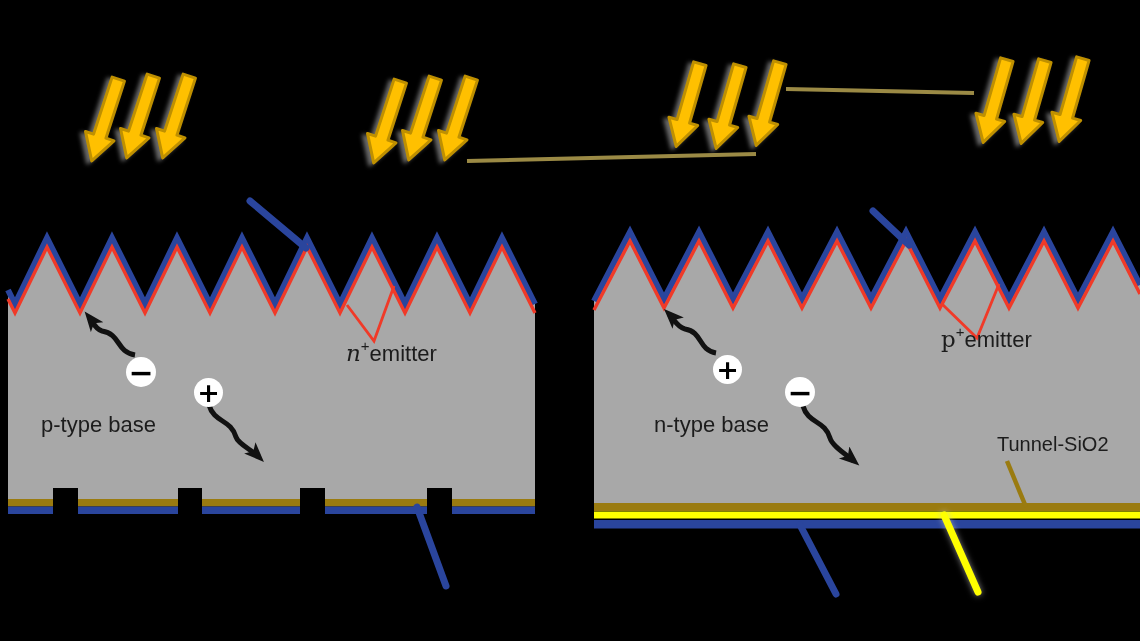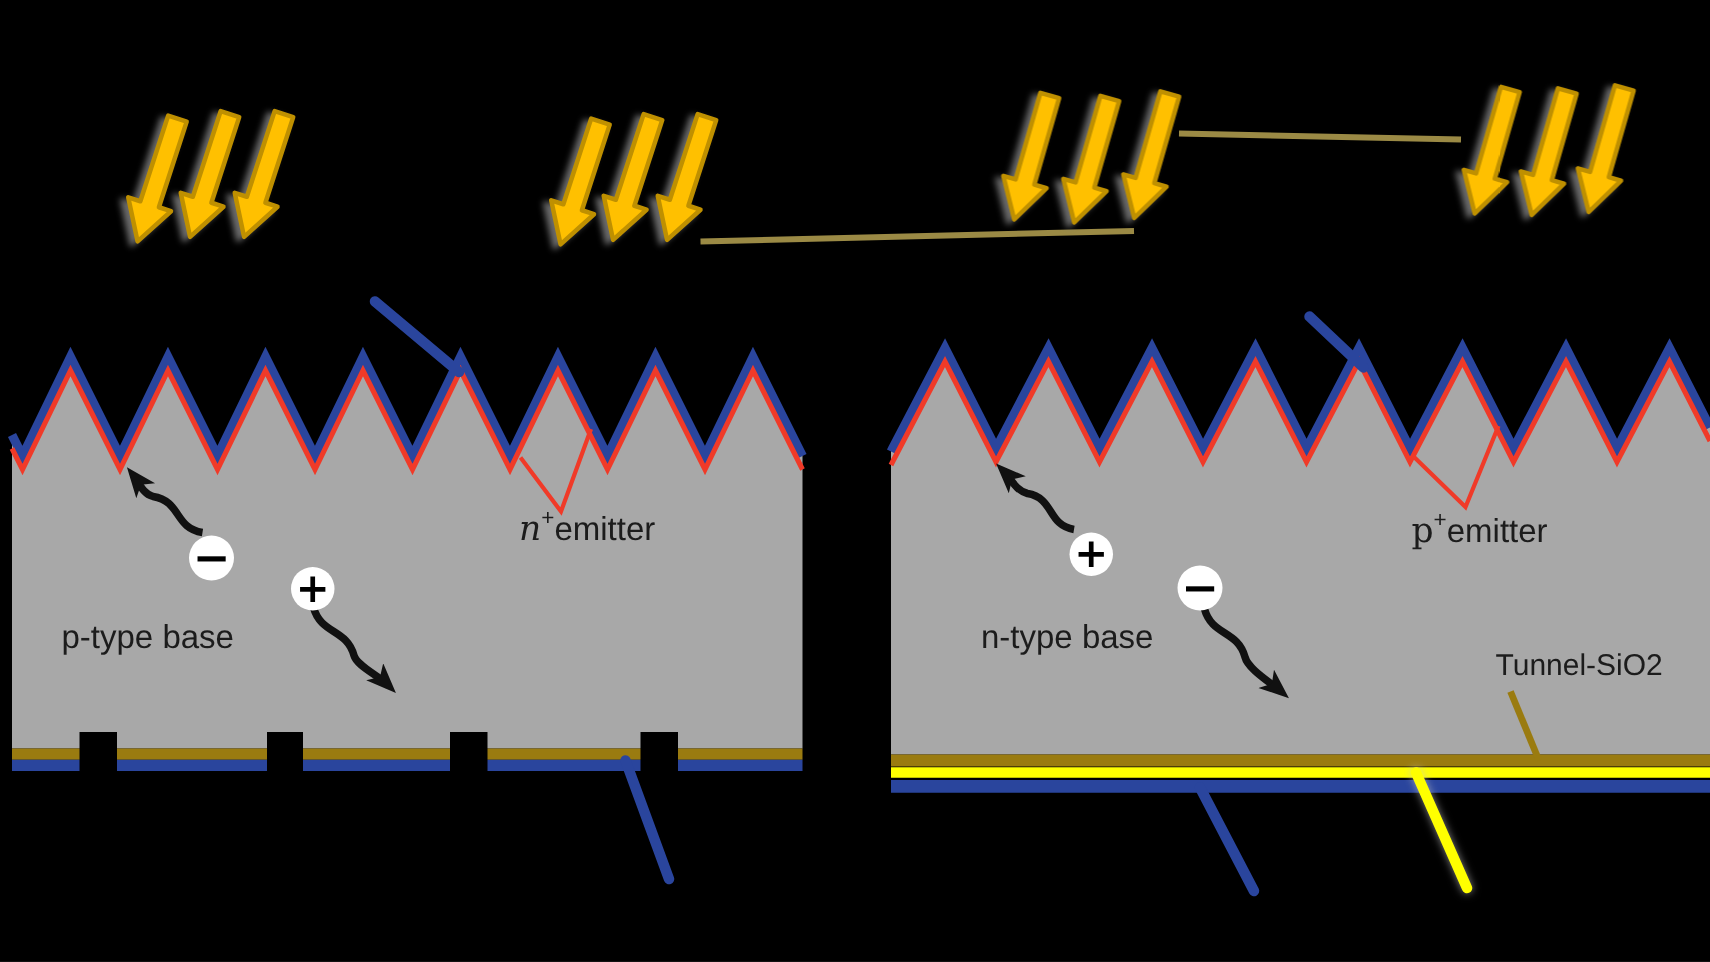--- a/index.html
+++ b/index.html
@@ -137,21 +137,21 @@
 
   <div class="lbl" style="left:41px;top:413px;">p-type base</div>
 
   <div class="carrier c-plus" style="left:713px;top:355px;">
     <span>+</span>
   </div>
   <div class="carrier c-minus" style="left:785px;top:377px;">
     <span>−</span>
   </div>
 
-  <div class="lbl emitter" style="left:941px;top:341px;">
+  <div class="lbl emitter" style="left:941px;top:326px;">
     <span class="rvar">p</span><sup>+</sup><span>emitter</span>
   </div>
 
   <div class="lbl" style="left:654px;top:413px;">n-type base</div>
 
   <div class="lbl lbl-tunnel" style="left:966px;top:433px;">Tunnel-SiO2</div>
 
 </div>
 
 </body></html>

